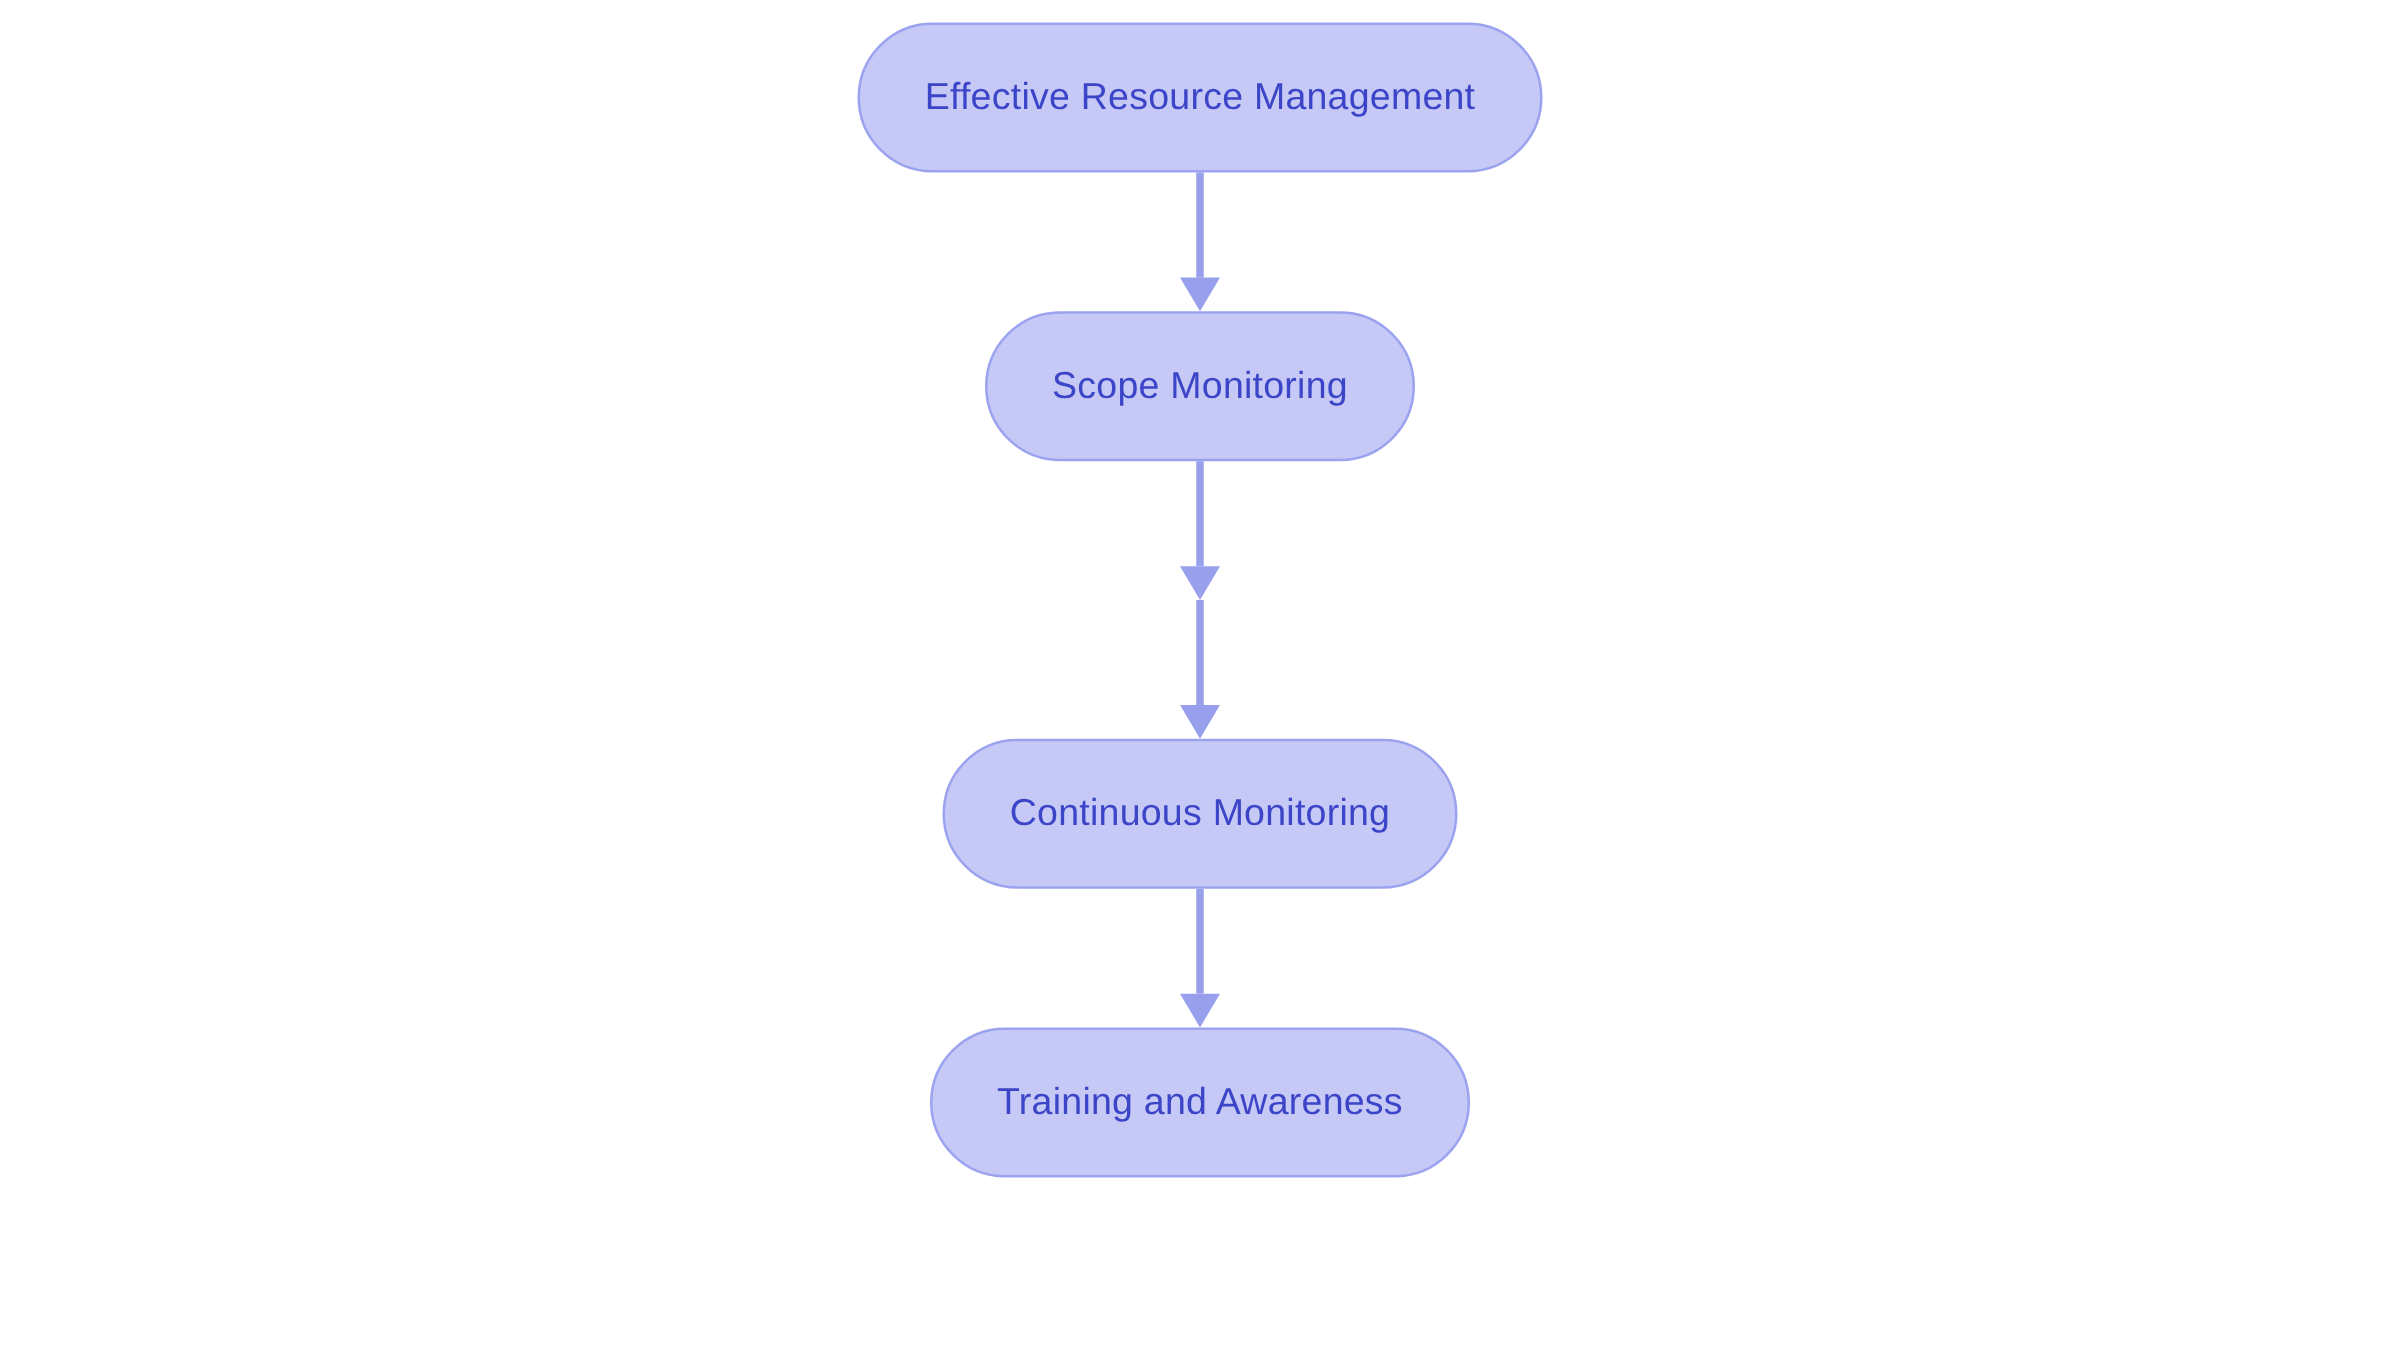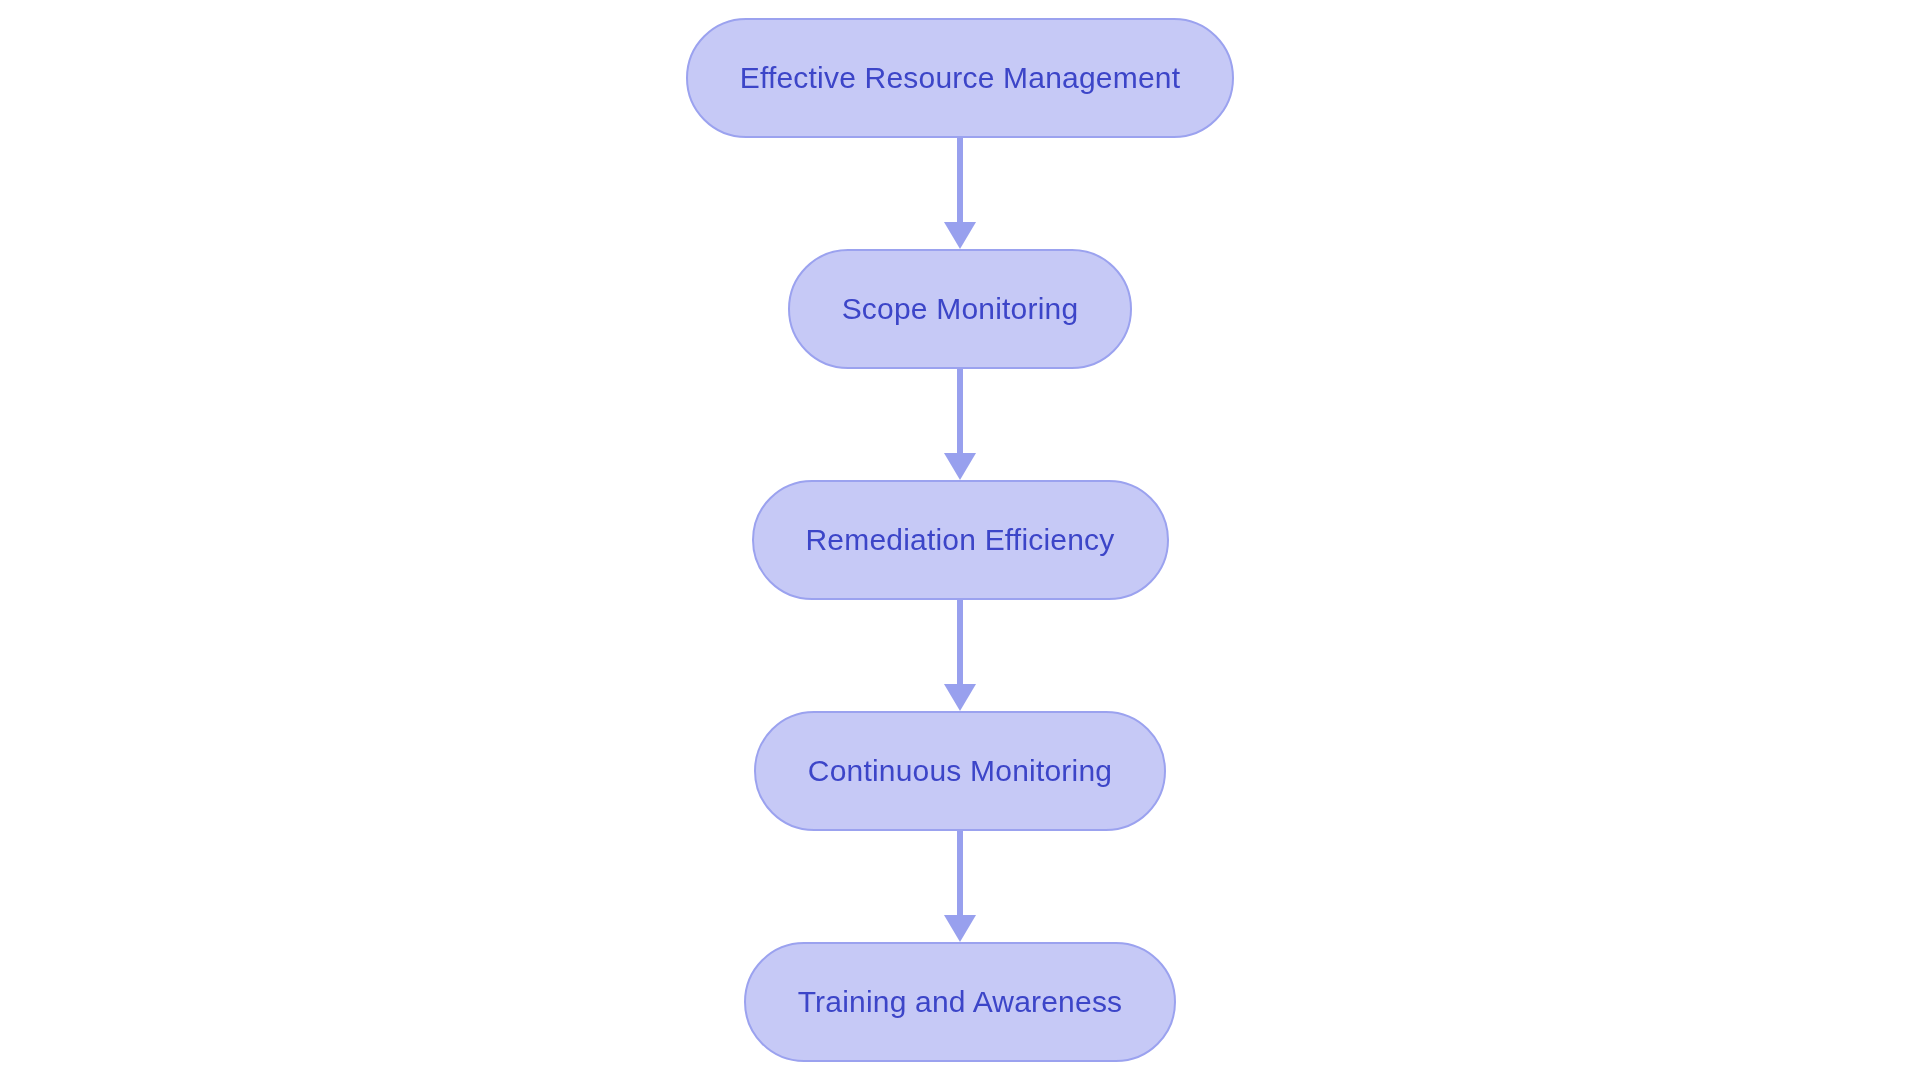--- a/index.html
+++ b/index.html
@@ -85,23 +85,20 @@
 
   <div class="node">
     <span>Scope Monitoring</span>
   </div>
 
   <div class="arrow">
     <div class="line"></div>
     <div class="head"></div>
   </div>
 
-  <div class="node">
-    <span>Remediation Efficiency</span>
-  </div>
 
   <div class="arrow">
     <div class="line"></div>
     <div class="head"></div>
   </div>
 
   <div class="node">
     <span>Continuous Monitoring</span>
   </div>
 

